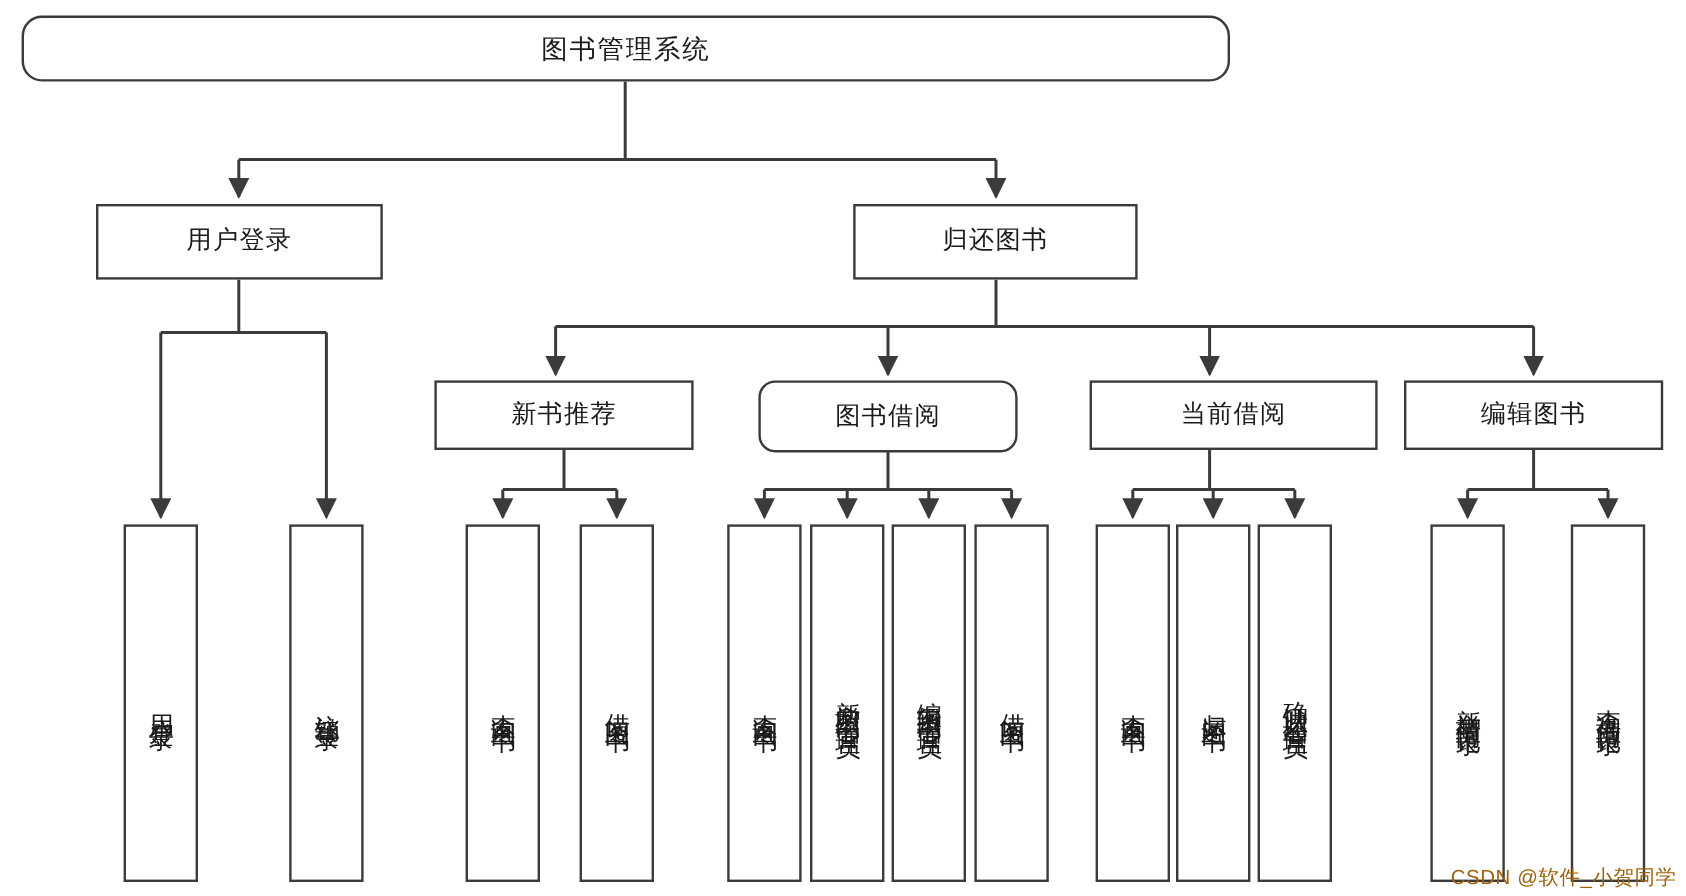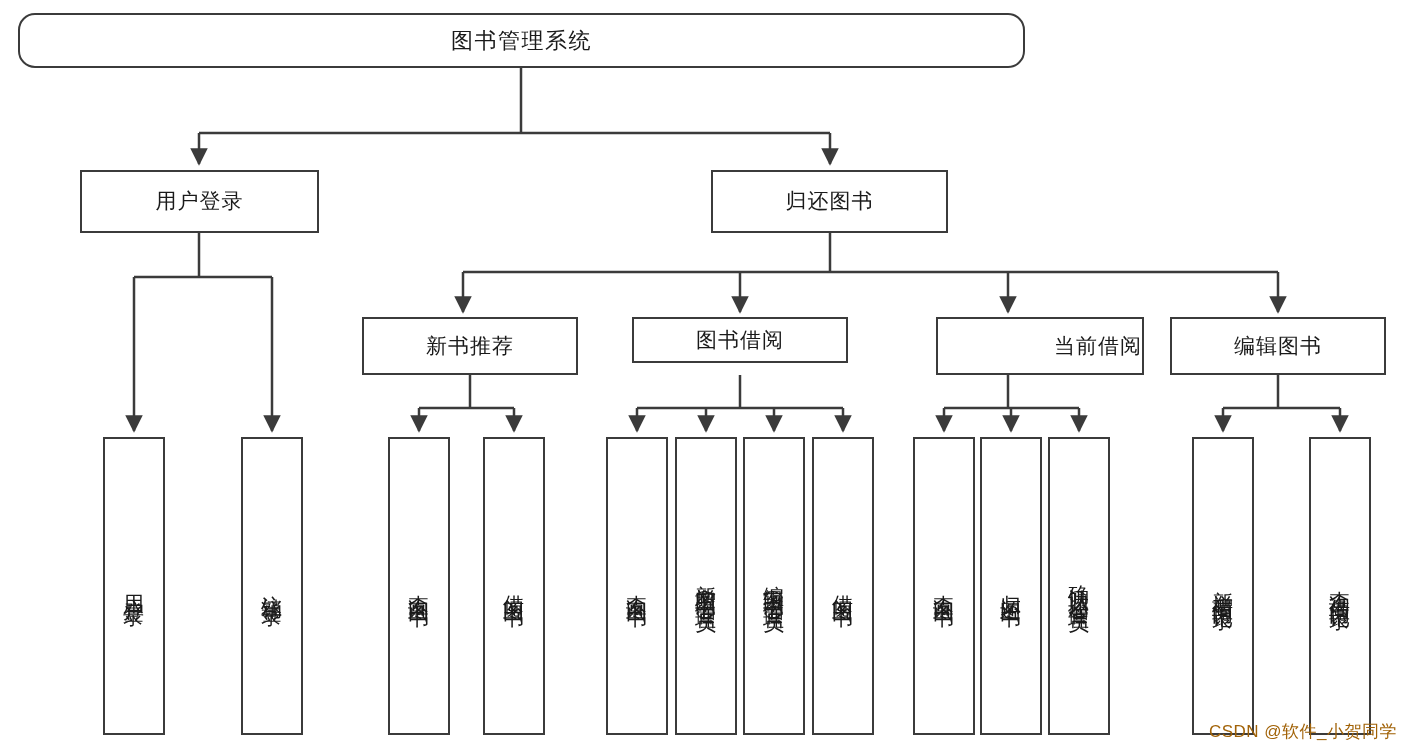--- a/index.html
+++ b/index.html
@@ -141,25 +141,25 @@
   </div>
 
   <div class="node horiz" style="left:711px; top:170px; width:237px; height:63px;">
     <span class="label">归还图书</span>
   </div>
 
   <div class="node horiz" style="left:362px; top:317px; width:216px; height:58px;justify-content:center;">
     <span class="label">新书推荐</span>
   </div>
 
-  <div class="node horiz" style="left:632px; top:317px; width:216px; height:46px;">
+  <div class="node horiz" style="left:632px; top:317px; width:216px; height:60px;border-radius:14px;">
     <span class="label">图书借阅</span>
   </div>
 
-  <div class="node horiz" style="left:936px; top:317px; width:208px; height:58px;justify-content:flex-end;">
+  <div class="node horiz" style="left:908px; top:317px; width:240px; height:58px;">
     <span class="label">当前借阅</span>
   </div>
 
   <div class="node horiz" style="left:1170px; top:317px; width:216px; height:58px;">
     <span class="label">编辑图书</span>
   </div>
 
   <div class="node vert" style="left:103px; top:437px; width:62px; height:298px;">
     <span class="label">用户登录</span>
   </div>

